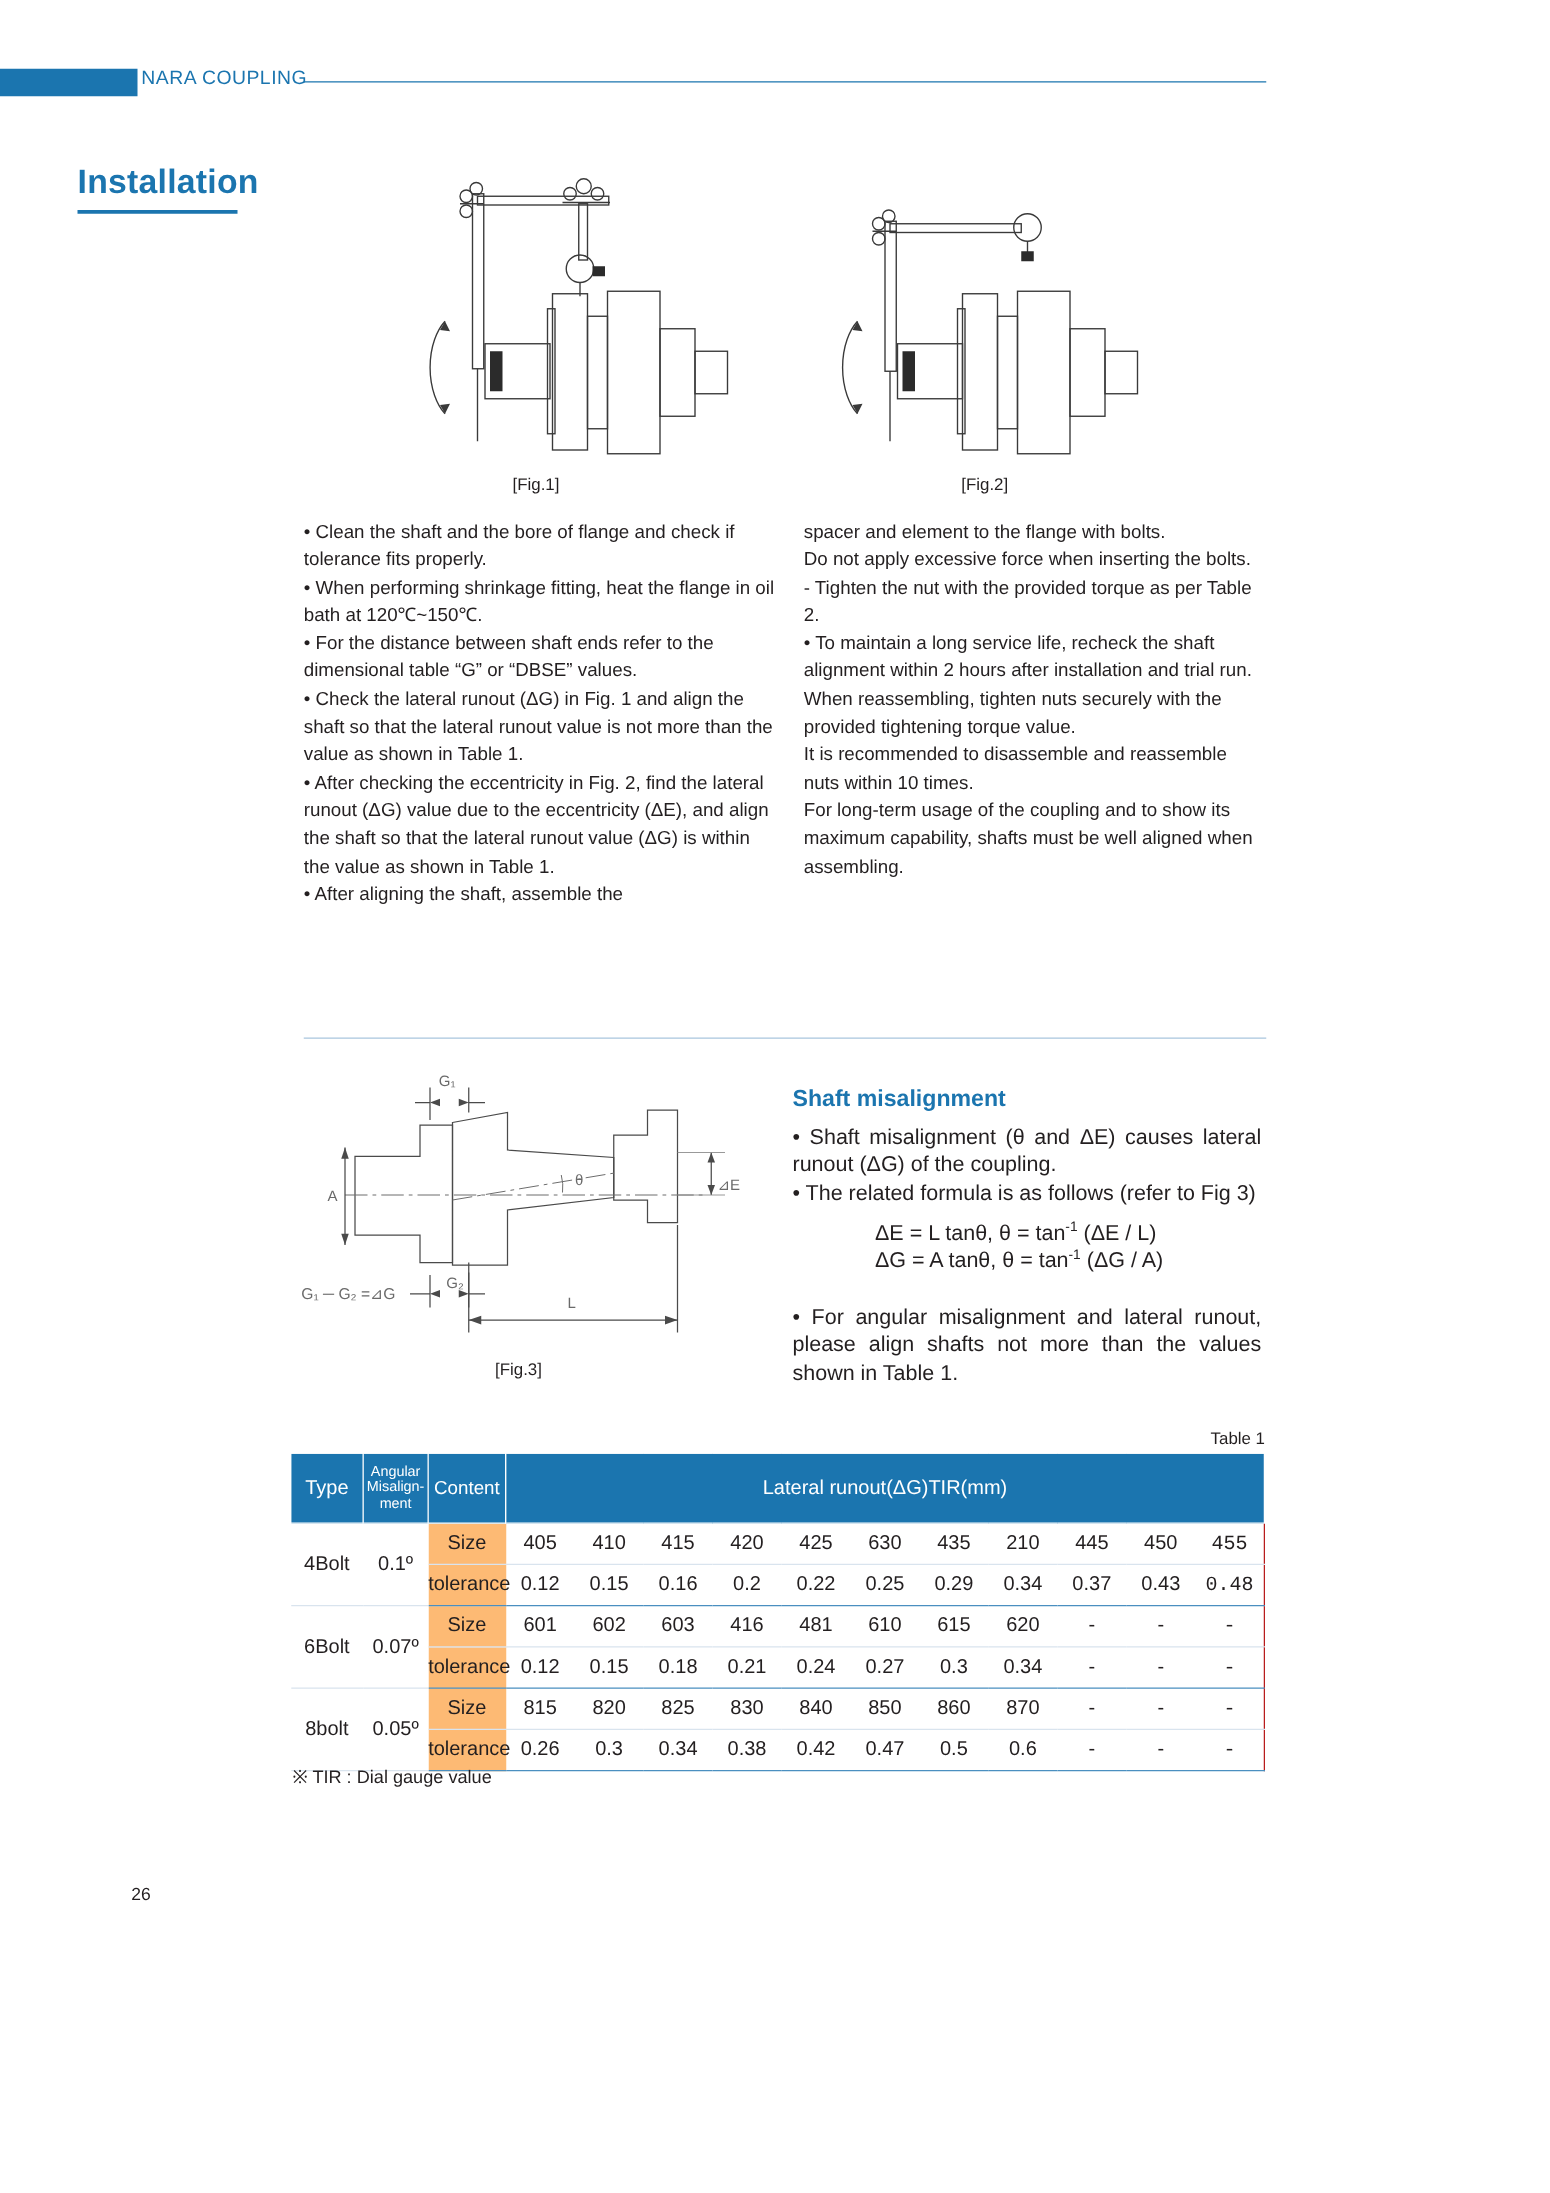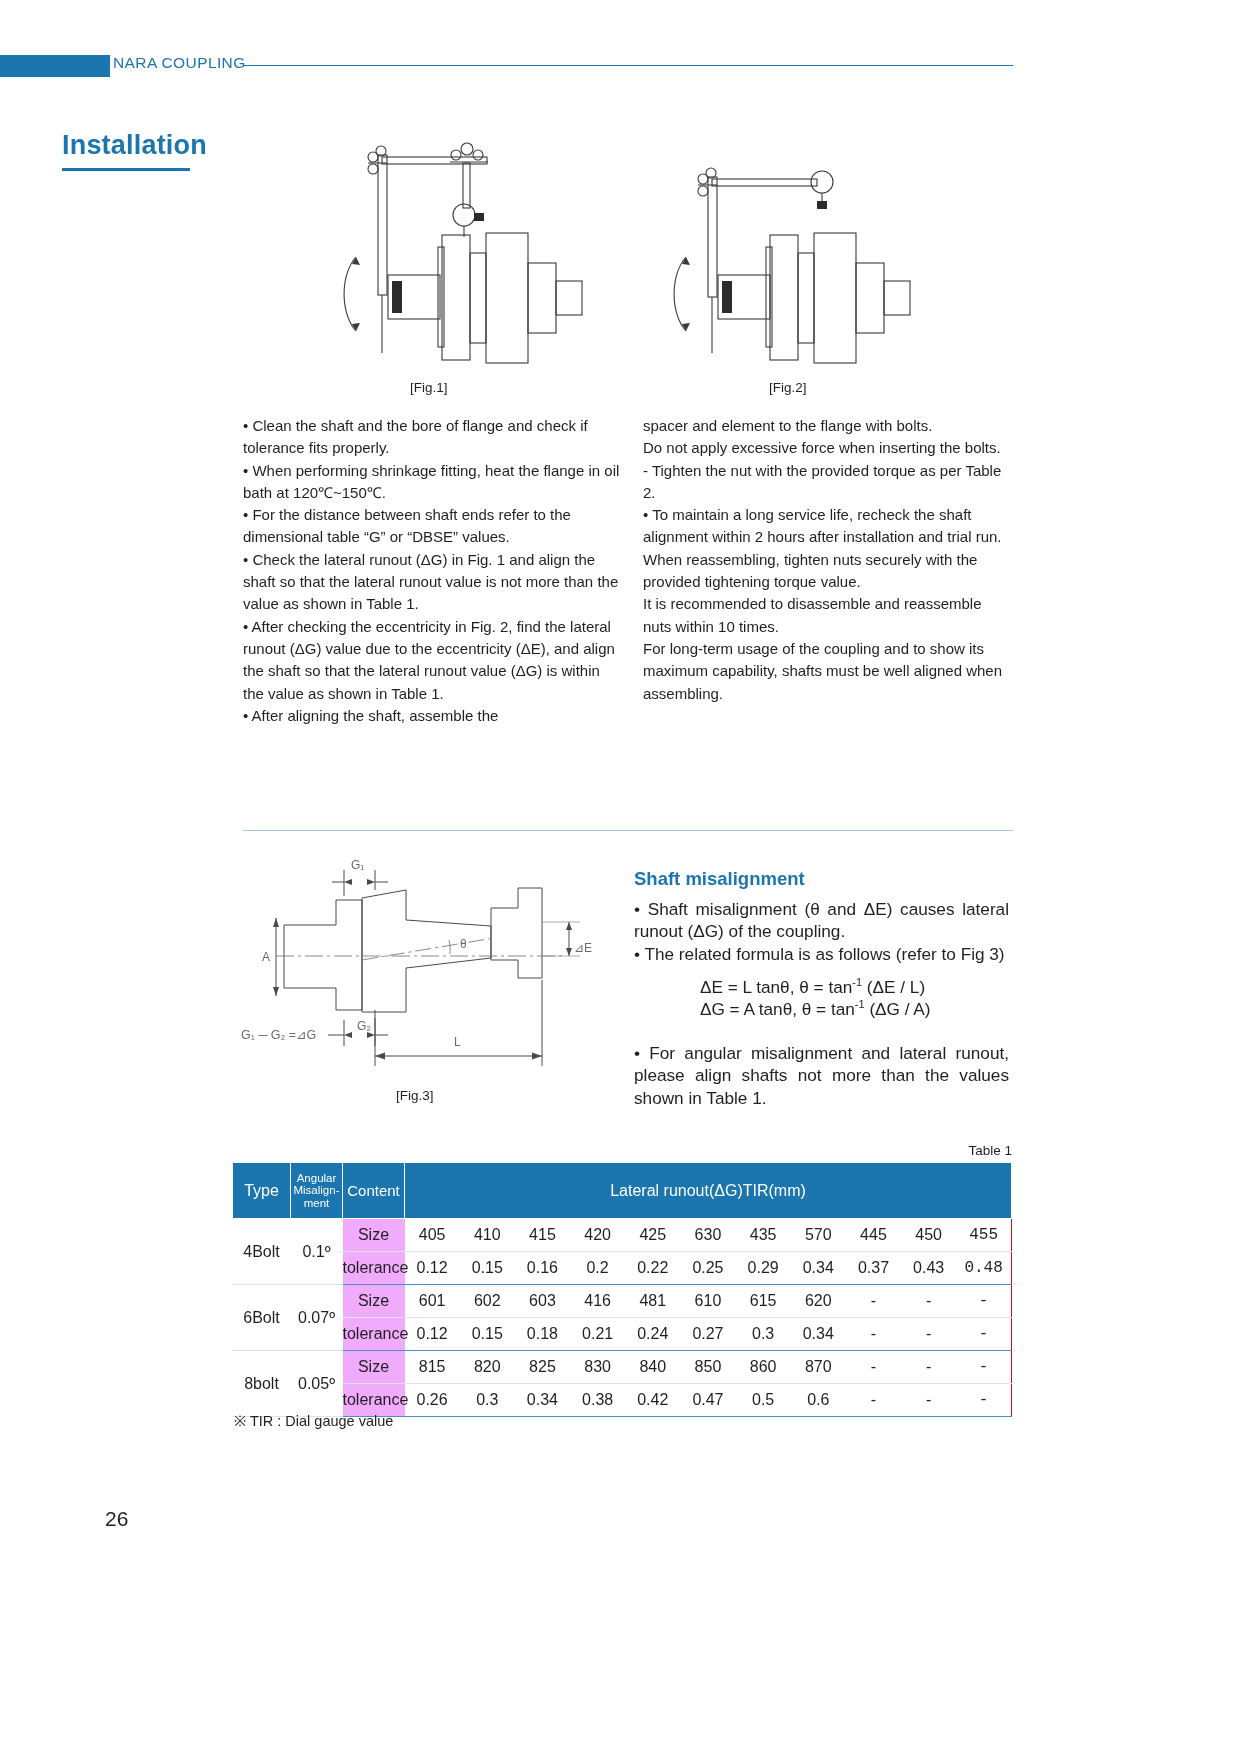--- a/index.html
+++ b/index.html
@@ -138,33 +138,33 @@
   td.type-cell{
     font-size:16.5px;
     border-left:1px solid #4a8fc0;
     border-right:1px solid #d9e4ee;
   }
   td.ang-cell{
     font-size:16.5px;
     border-right:1px solid #d9e4ee;
   }
   td.content-cell{
-    background:#f0abfc;
+    background:#fdba74;
     font-size:13px;
     border-right:1px solid #d9e4ee;
   }
   td.val-cell{ font-size:16.5px; }
   td.val-cell.last{ border-right:1px solid #b91c1c;font-family:Liberation Mono, monospace; }
   .footnote{
     position:absolute; left:234px; top:1410px;
     font-size:14.5px; color:#231f20;
   }
   .page-number{
     position:absolute; left:105px; top:1507px;
-    font-size:21px; color:#231f20;
+    font-size:14px; color:#231f20;
   }
   svg { display:block; }
 </style>
 </head>
 <body>
 
 <div class="page-header">
   <div class="header-swatch"></div>
   <div class="header-brand">NARA COUPLING</div>
   <div class="header-rule"></div>
@@ -344,21 +344,21 @@
         <td class="type-cell" rowspan="2">4Bolt</td>
         <td class="ang-cell" rowspan="2">0.1º</td>
         <td class="content-cell">Size</td>
         <td class="val-cell">405</td>
         <td class="val-cell">410</td>
         <td class="val-cell">415</td>
         <td class="val-cell">420</td>
         <td class="val-cell">425</td>
         <td class="val-cell">630</td>
         <td class="val-cell">435</td>
-        <td class="val-cell">570</td>
+        <td class="val-cell">210</td>
         <td class="val-cell">445</td>
         <td class="val-cell">450</td>
         <td class="val-cell last">455</td>
       </tr>
       <tr class="grp-end">
         <td class="content-cell">tolerance</td>
         <td class="val-cell">0.12</td>
         <td class="val-cell">0.15</td>
         <td class="val-cell">0.16</td>
         <td class="val-cell">0.2</td>

